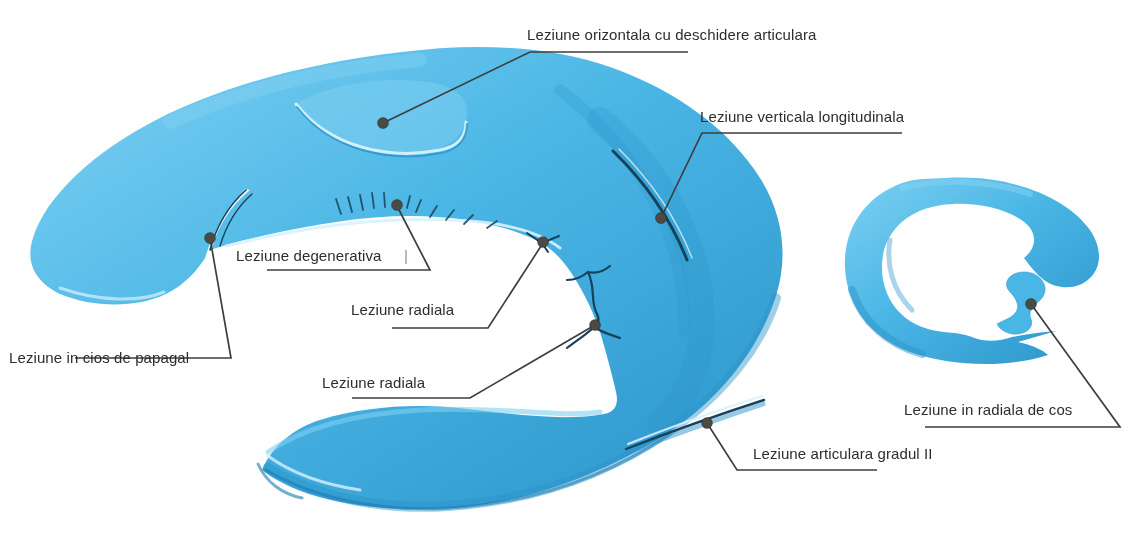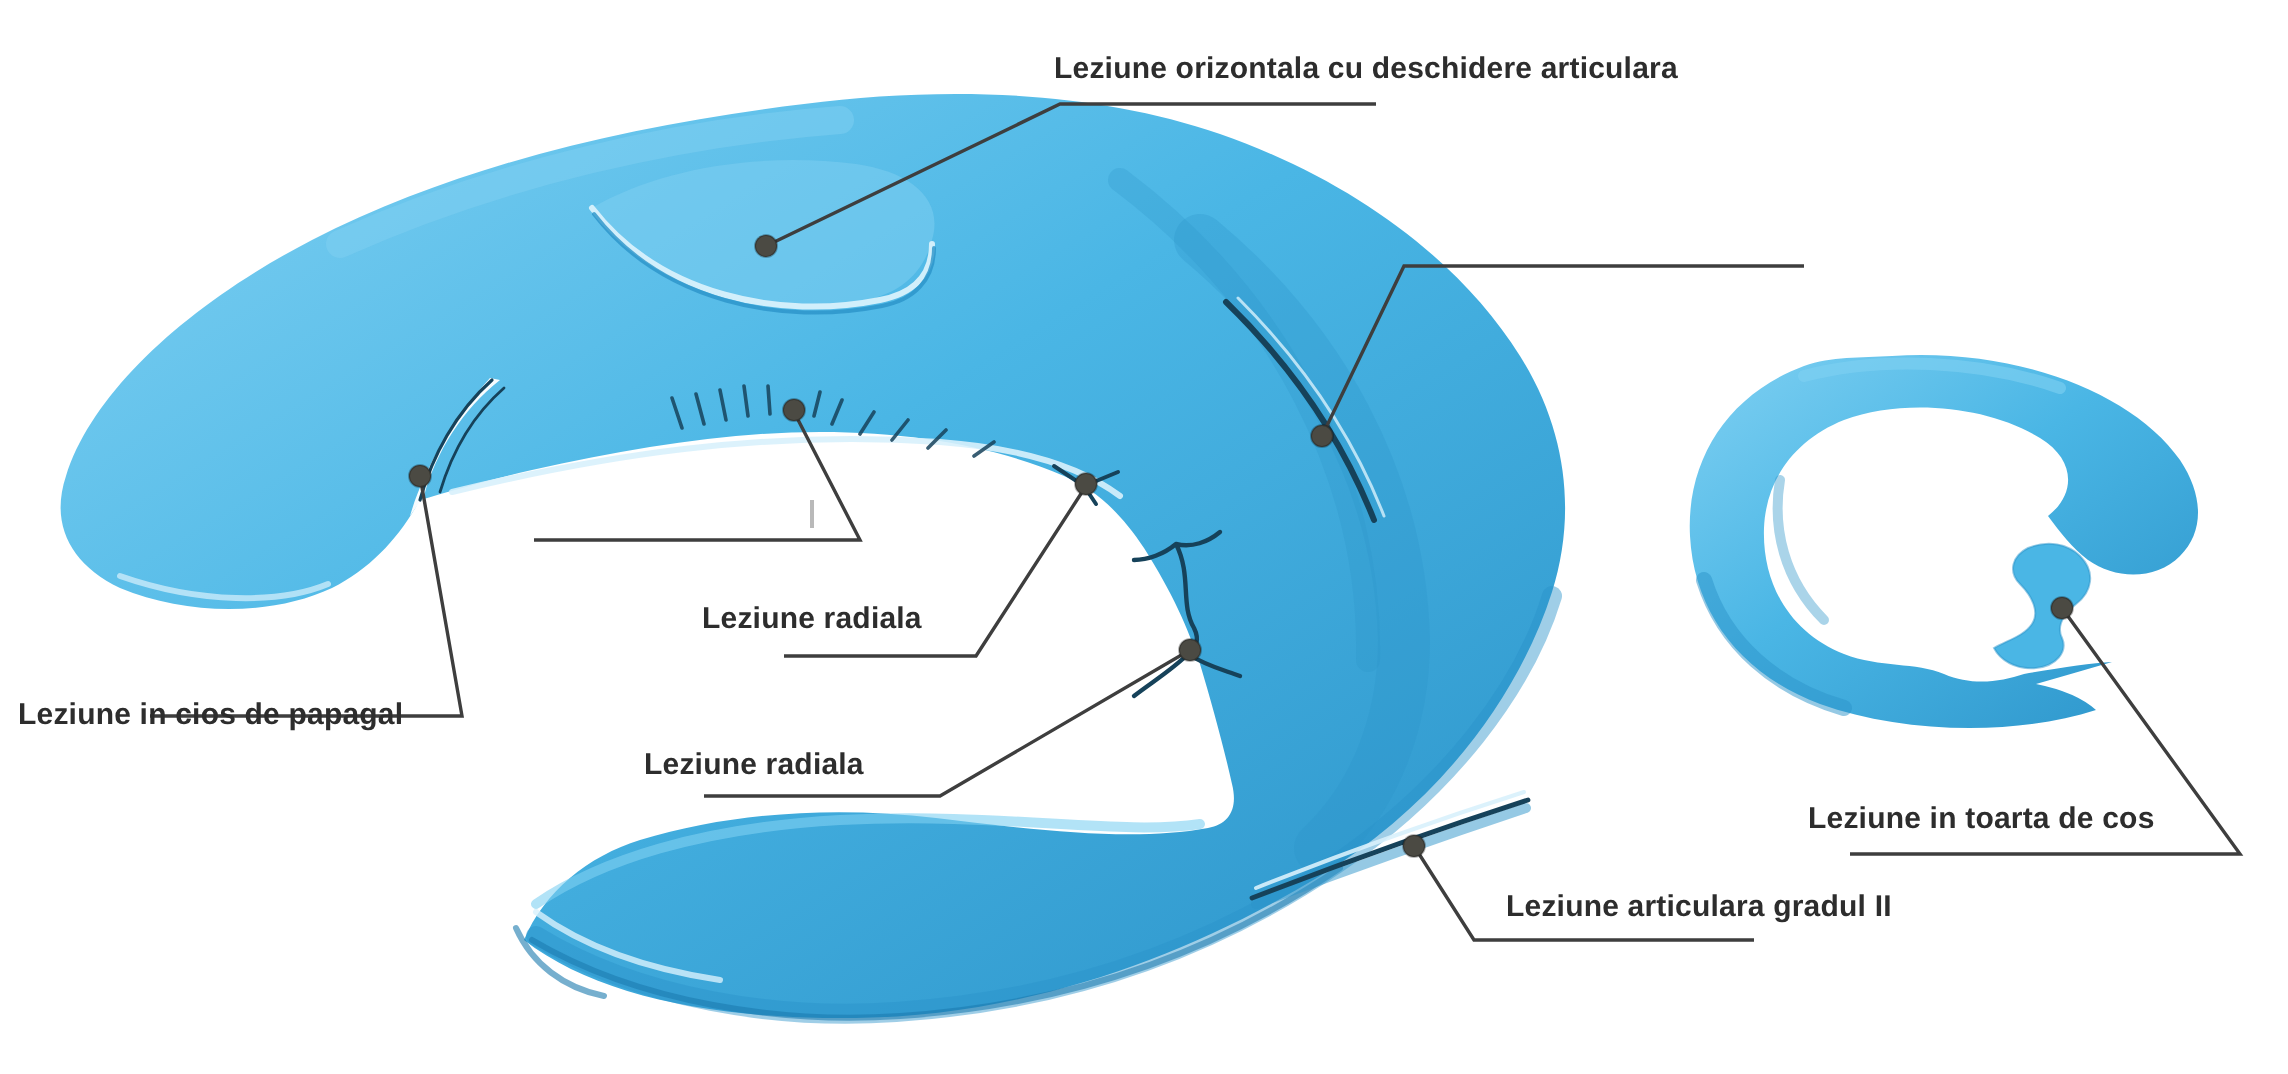--- a/index.html
+++ b/index.html
@@ -1,21 +1,21 @@
 <!DOCTYPE html>
 <html style="--c-bg: #ffffff; --c-body: #4ab6e5; --c-light: #7fd0f2; --c-deep: #2b93c9; --c-rim: #1a79ad; --c-crack: #16425a; --c-hl: #d8f1fc; --c-line: #3e3e3e; --c-dot: #4b4a43; --c-text: #2d2d2d;"><head>
 <meta charset="utf-8">
 <style>
   html,body{margin:0;padding:0;}
   body{
     width:1144px;height:537px;position:relative;overflow:hidden;
     background:var(--c-bg,#ffffff);
     font-family:"Liberation Sans", sans-serif;
   }
-  #stage{position:absolute;left:0;top:0;width:1144px;height:516px;font-weight:bold;}
+  #stage{position:absolute;left:0;top:0;width:1144px;height:516px;}
   svg{position:absolute;left:0;top:0;}
   .label{
     position:absolute;white-space:nowrap;
     font-size:15px;line-height:1.2;color:var(--c-text,#2d2d2d);
     letter-spacing:.1px;
   }
   .leader{fill:none;stroke:var(--c-line,#3e3e3e);stroke-width:1.7;}
   .dot{fill:var(--c-dot,#4b4a43);stroke:rgba(0,0,0,.28);stroke-width:1;}
   .crack{fill:none;stroke:var(--c-crack,#16425a);stroke-linecap:round;}
   .stopA{stop-color:var(--c-light,#7fd0f2);}
@@ -160,20 +160,22 @@
       <polyline class="leader" points="877,470 737,470 707,423"></polyline>
       <circle class="dot" cx="707" cy="423" r="5.5"></circle>
     </g>
     <g>
       <polyline class="leader" points="925,427 1120,427 1031,304"></polyline>
       <circle class="dot" cx="1031" cy="304" r="5.5"></circle>
     </g>
   </svg>
 
   <div class="label" style="left:527px;top:26px;">Leziune orizontala cu deschidere articulara</div>
+  <div class="label" style="left:700px;top:108px;">Leziune verticala longitudinala</div>
+  <div class="label" style="left:236px;top:247px;">Leziune degenerativa</div>
   <div class="cursor-artifact" style="left:405px;top:250px;"></div>
   <div class="label" style="left:351px;top:301px;text-align:right;">Leziune radiala</div>
   <div class="label" style="left:9px;top:335px;margin-top:14px;">Leziune in cios de papagal</div>
   <div class="label" style="left:322px;top:374px;">Leziune radiala</div>
   <div class="label" style="left:753px;top:445px;">Leziune articulara gradul II</div>
-  <div class="label" style="left:904px;top:401px;">Leziune in toarta de cos</div>
+  <div class="label" style="left:904px;top:401px;">Leziune in radiala de cos</div>
 
 </div>
 
 </body></html>

